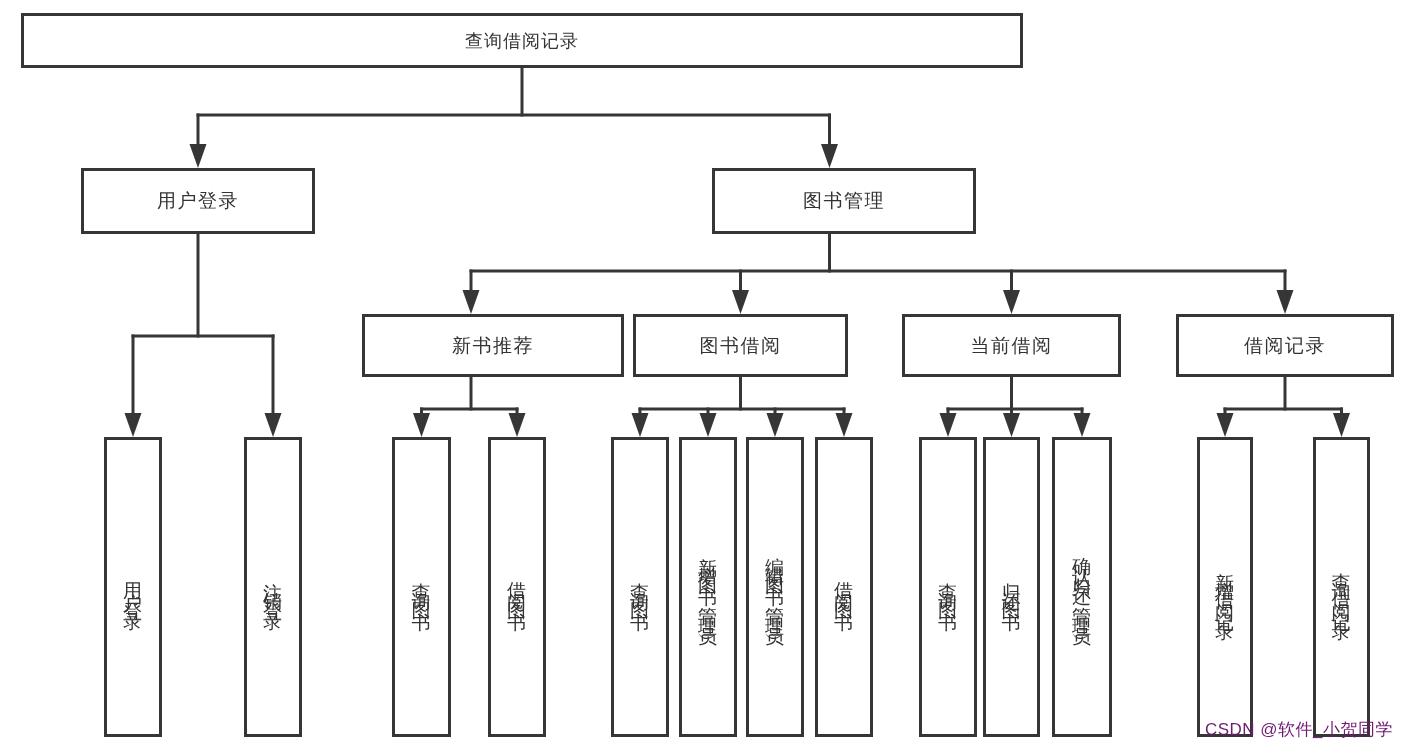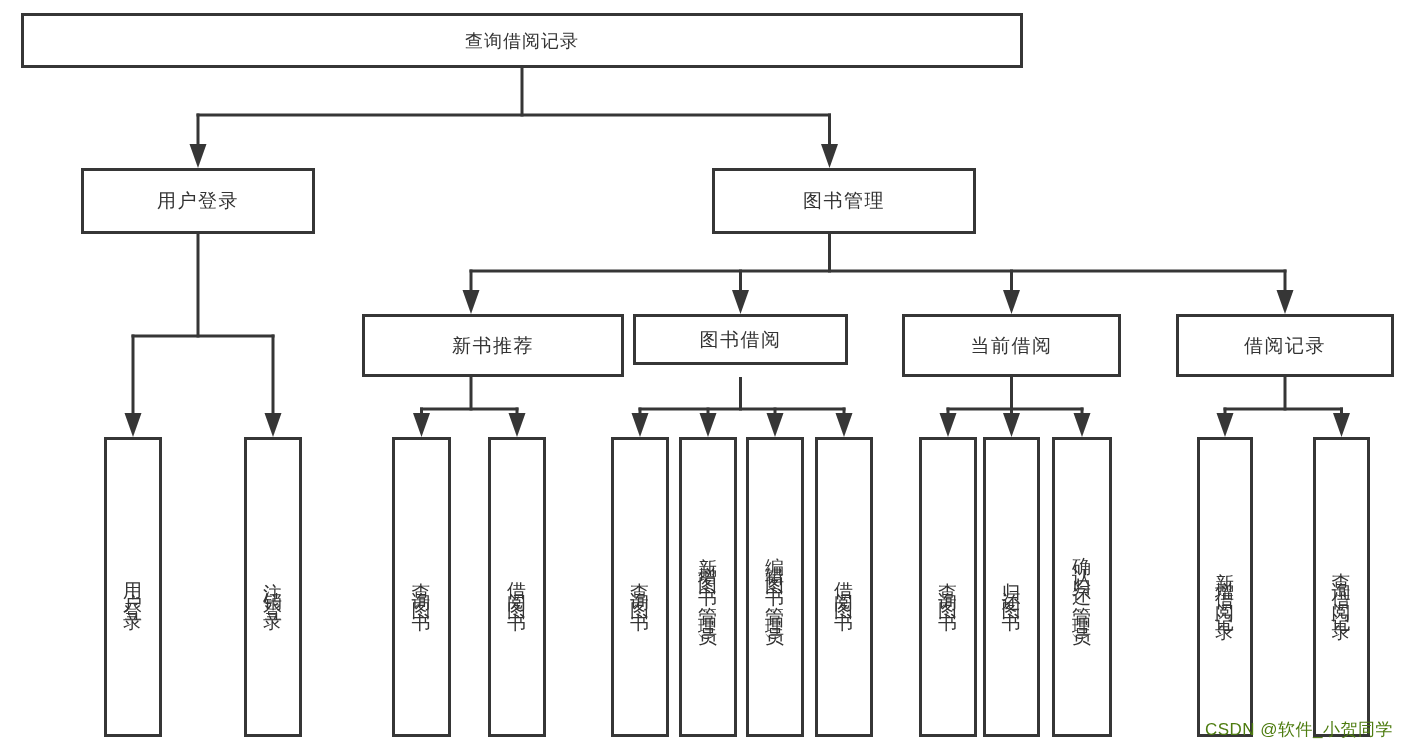--- a/index.html
+++ b/index.html
@@ -38,21 +38,21 @@
     font-size: 19px;
     letter-spacing: 10px;
     line-height: 1;
   }
   .watermark {
     position: absolute;
     right: 12px;
     bottom: 6px;
     font-size: 17px;
     letter-spacing: 0.5px;
-    color: #4d7c0f;
+    color: #701a75;
     z-index: 5;
     white-space: nowrap;
   }
 </style>
 </head>
 <body>
 
 <div id="stage">
 
   <svg class="connectors" viewBox="0 0 1405 747" aria-hidden="true">
@@ -133,21 +133,21 @@
       <use href="#ah" x="1341.5" y="437"></use>
     </g>
   </svg>
 
   <div class="node h root" style="left:21px; top:13px; width:1002px; height:55px;">查询借阅记录</div>
 
   <div class="node h" style="left:81px; top:168px; width:234px; height:66px;">用户登录</div>
   <div class="node h" style="left:712px; top:168px; width:264px; height:66px;">图书管理</div>
 
   <div class="node h" style="left:362px; top:314px; width:262px; height:63px;">新书推荐</div>
-  <div class="node h" style="left:633px; top:314px; width:215px; height:51px;">图书借阅</div>
+  <div class="node h" style="left:633px; top:314px; width:215px; height:63px;">图书借阅</div>
   <div class="node h" style="left:1176px; top:314px; width:218px; height:63px;">借阅记录</div>
   <div class="node h" style="left:902px; top:314px; width:219px; height:63px;">当前借阅</div>
 
   <div class="node v" style="left:104px; top:437px; width:58px; height:300px;">用户登录</div>
   <div class="node v" style="left:244px; top:437px; width:58px; height:300px;">注销登录</div>
 
   <div class="node v" style="left:392px; top:437px; width:59px; height:300px;">查询图书</div>
   <div class="node v" style="left:488px; top:437px; width:58px; height:300px;">借阅图书</div>
 
   <div class="node v" style="left:611px; top:437px; width:58px; height:300px;">查询图书</div>

